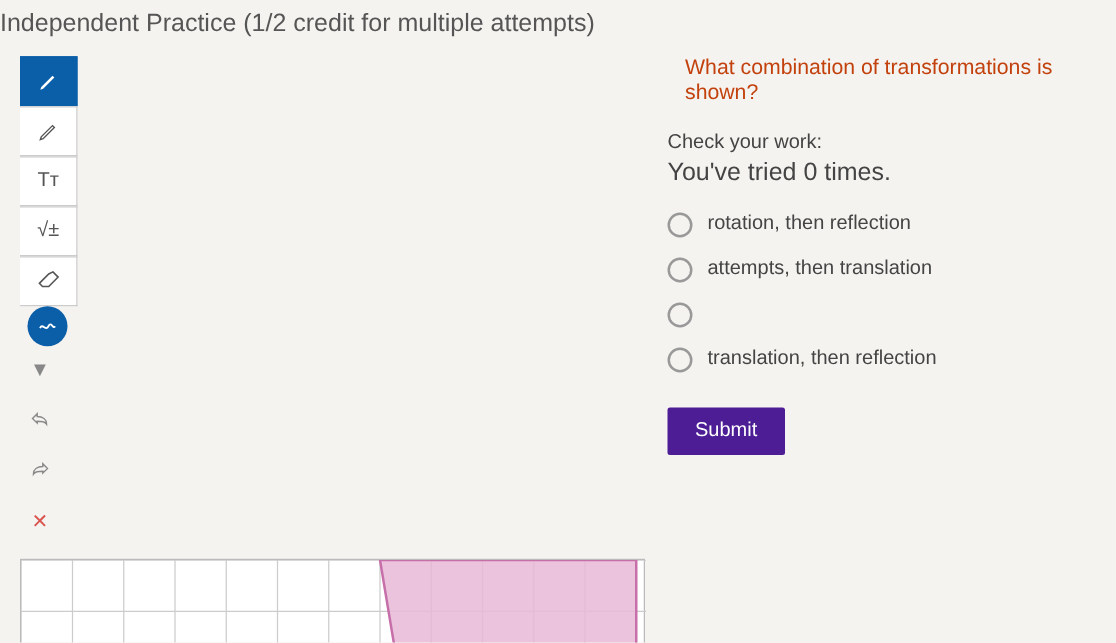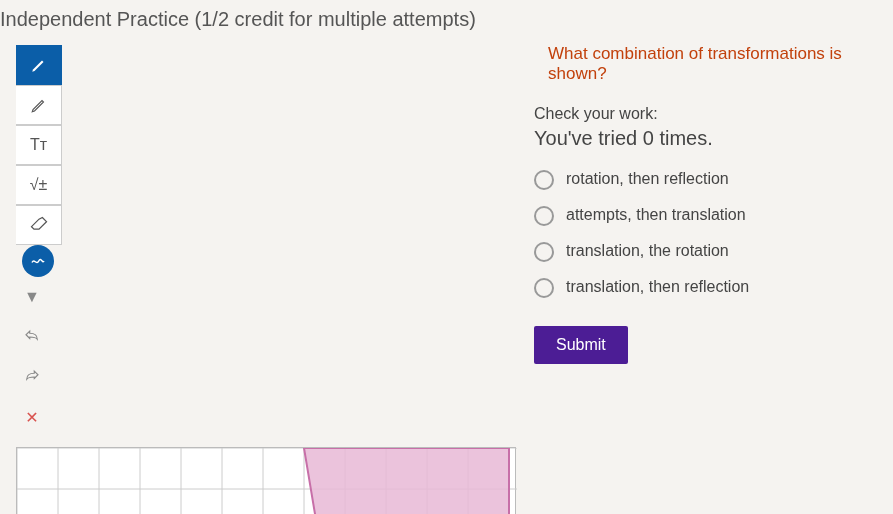--- a/index.html
+++ b/index.html
@@ -226,21 +226,20 @@
       <label class="option">
         <span class="radio"></span>
         <span class="option-text">rotation, then reflection</span>
       </label>
       <label class="option">
         <span class="radio"></span>
         <span class="option-text">attempts, then translation</span>
       </label>
       <label class="option">
         <span class="radio"></span>
-        <span class="option-text">translation, the rotation</span>
       </label>
       <label class="option">
         <span class="radio"></span>
         <span class="option-text">translation, then reflection</span>
       </label>
     </div>
     <button class="submit">Submit</button>
   </div>
 </div>
 

